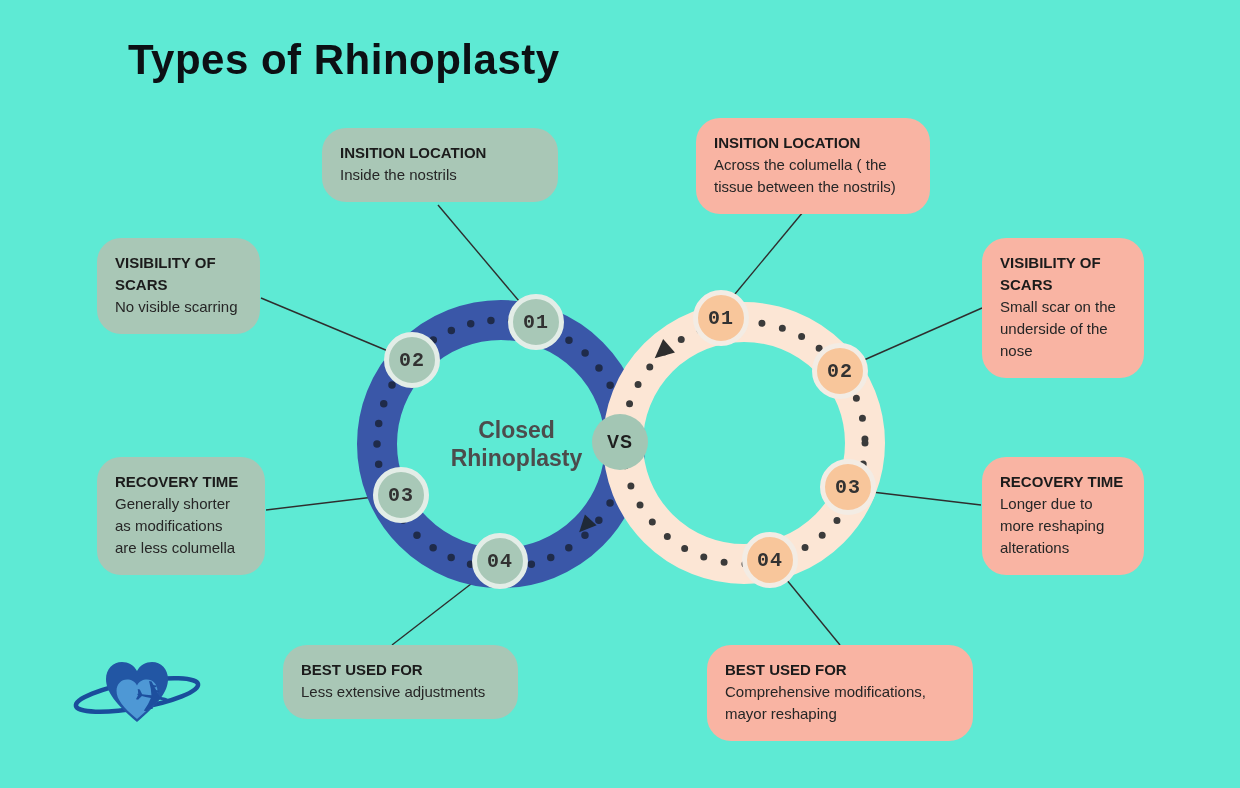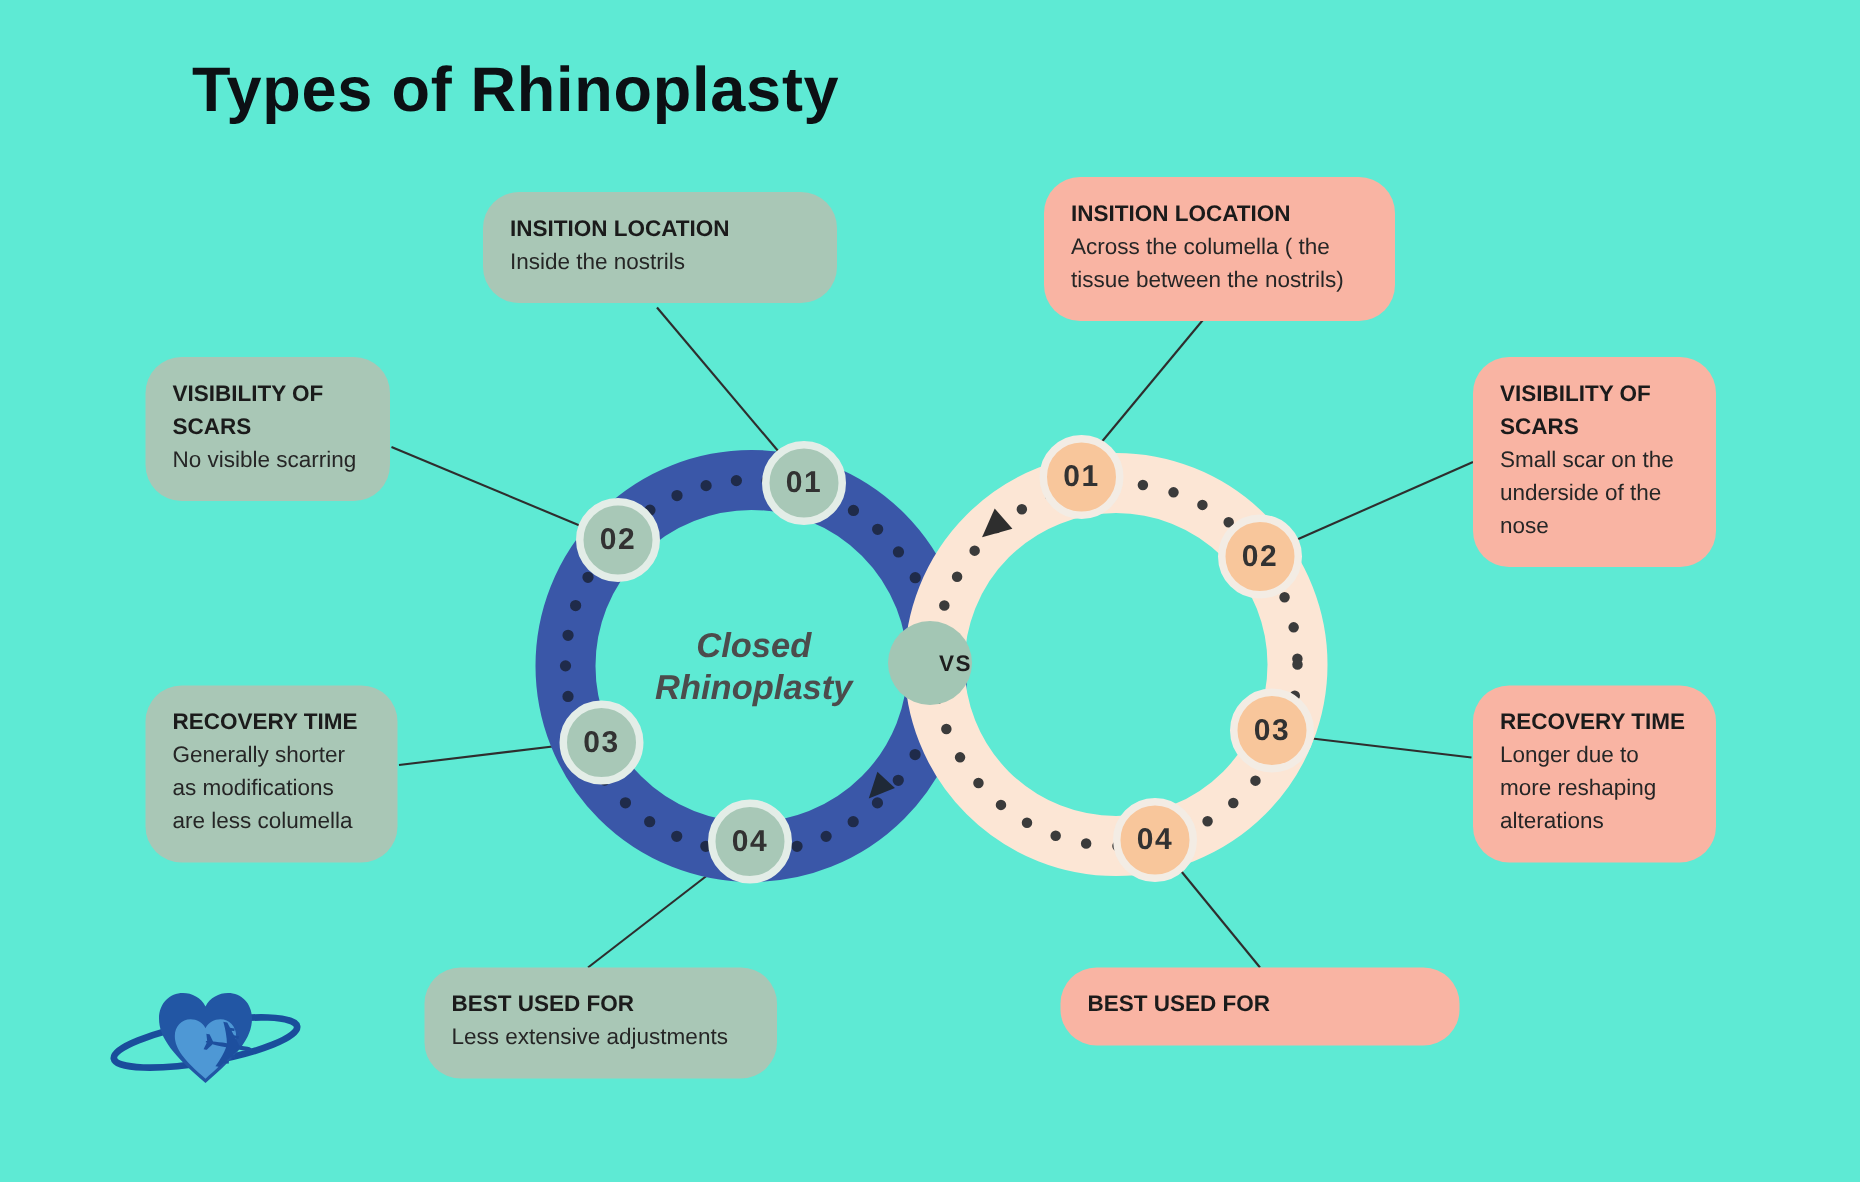--- a/index.html
+++ b/index.html
@@ -11,28 +11,28 @@
 
   svg.diagram{position:absolute;left:0;top:0;}
 
   .card{position:absolute;border-radius:24px;padding:14px 18px 16px 18px;color:#222;}
   .card.green{background:#a9c7b6;}
   .card.pink{background:#f9b4a3;}
   .card-title{font-weight:700;font-size:15px;line-height:22px;color:#1b1b1b;}
   .card-desc{font-size:15px;line-height:22px;color:#262626;}
 
   .badge{position:absolute;width:56px;height:56px;border-radius:50%;display:flex;align-items:center;justify-content:center;
-         font-weight:700;font-size:20px;color:#323232;letter-spacing:1px;}
+         font-weight:700;font-size:20px;color:#323232;letter-spacing:1px;font-family:Liberation Mono, monospace;}
   .badge.green{background:#a8c8b7;border:5px solid #e3ede7;}
   .badge.orange{background:#f8c69b;border:5px solid #f3ece4;}
 
   .ring-label{position:absolute;width:185px;text-align:center;font-size:23px;line-height:28px;font-weight:700;color:#4c4c4c;}
 
   .vs-circle{position:absolute;left:592px;top:414px;width:56px;height:56px;border-radius:50%;background:#a3c6b4;
-             display:flex;align-items:center;justify-content:flex-end;font-weight:700;font-size:15px;color:#1e1e1e;letter-spacing:1px;}
+             display:flex;align-items:center;justify-content:center;font-weight:700;font-size:18px;color:#1e1e1e;letter-spacing:1px;}
 
   .logo{position:absolute;left:68px;top:646px;width:140px;height:115px;}
 </style>
 </head>
 <body>
 
 <div class="stage">
 
   <svg class="diagram" width="1240" height="788" viewBox="0 0 1240 788">
 
@@ -86,20 +86,21 @@
   <div class="card pink" style="left:982px;top:238px;width:162px;">
     <div class="card-title">VISIBILITY OF SCARS</div>
     <div class="card-desc">Small scar on the underside of the nose</div>
   </div>
   <div class="card pink" style="left:982px;top:457px;width:162px;">
     <div class="card-title">RECOVERY TIME</div>
     <div class="card-desc">Longer due to more reshaping alterations</div>
   </div>
   <div class="card pink" style="left:707px;top:645px;width:266px;">
     <div class="card-title">BEST USED FOR</div>
+    <div class="card-desc">Comprehensive modifications, mayor reshaping</div>
   </div>
 
   <div class="badge green" style="left:508px;top:294px;">
       <span>01</span>
     </div>
   <div class="badge green" style="left:384px;top:332px;">
       <span>02</span>
     </div>
   <div class="badge green" style="left:373px;top:467px;">
       <span>03</span>
@@ -114,21 +115,21 @@
   <div class="badge orange" style="left:812px;top:343px;">
       <span>02</span>
     </div>
   <div class="badge orange" style="left:820px;top:459px;">
       <span>03</span>
     </div>
   <div class="badge orange" style="left:742px;top:532px;">
       <span>04</span>
     </div>
 
-  <div class="ring-label" style="left:410px;top:416px;font-style:italic;">Closed Rhinoplasty</div>
+  <div class="ring-label" style="left:424px;top:416px;">Closed Rhinoplasty</div>
   <div class="vs-circle">
       <span>VS</span>
     </div>
 
   <svg class="logo" viewBox="0 0 140 115">
     <ellipse cx="69" cy="49" rx="62" ry="13" transform="rotate(-10 69 49)" fill="none" stroke="#1a4d9b" stroke-width="4.5"></ellipse>
     <path d="M69,76 C48,58 38,46 38,33 C38,23 45,16 54,16 C60,16 66,19 69,25 C72,19 78,16 84,16 C93,16 100,23 100,33 C100,46 90,58 69,76 Z" fill="#2256a4"></path>
     <path d="M69,76 C48,58 38,46 38,33 C38,23 45,16 54,16 C60,16 66,19 69,25 C72,19 78,16 84,16 C93,16 100,23 100,33 C100,46 90,58 69,76 Z" transform="translate(69,52) scale(0.66) translate(-69,-44)" fill="#4e98d5"></path>
     <text x="84" y="67" font-size="44" text-anchor="middle" fill="#1d4f9e" transform="rotate(10 84 53)">✈</text>
   </svg>

